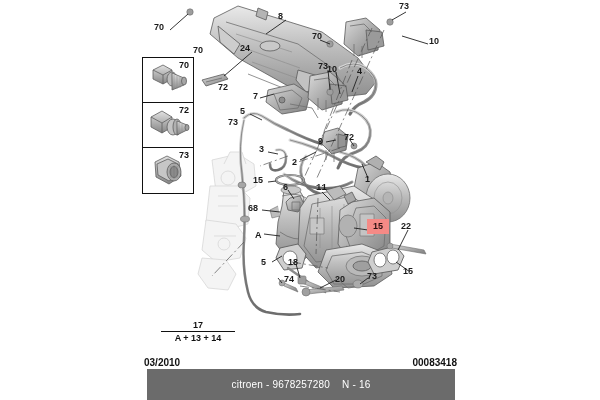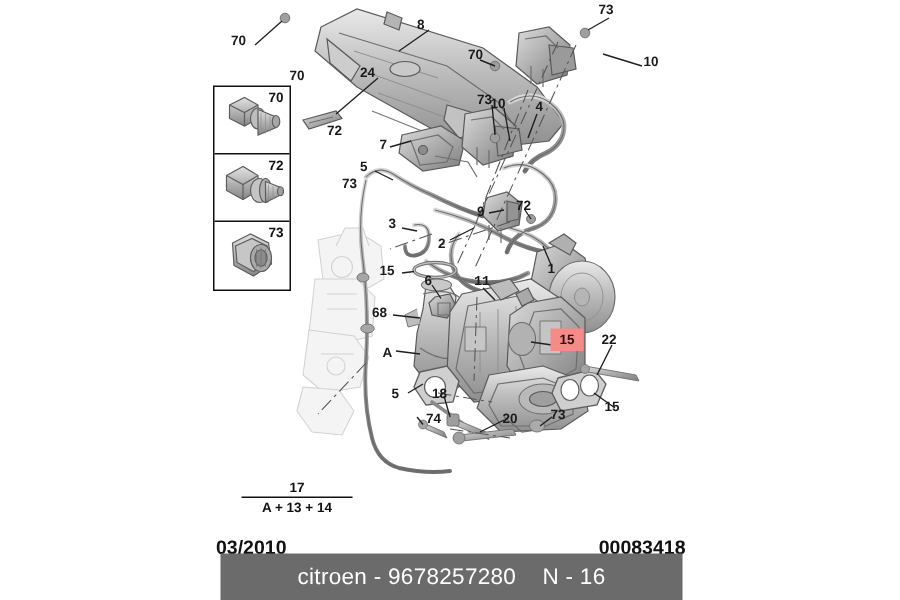--- a/index.html
+++ b/index.html
@@ -100,21 +100,21 @@
   }
   .group-note .gn-expr {
     font-size: 9px;
     font-weight: bold;
     color: #111;
     display: block;
   }
   
   .sheet-meta {
     position: absolute;
-    font-size: 13px;
+    font-size: 10px;
     font-weight: bold;
     color: #111;
     font-family: "Liberation Sans", sans-serif;
     white-space: nowrap;
   }
   #meta-date { left: 4px; top: 357px; }
   #meta-drawing { right: 3px; top: 357px; text-align: center; }
   
   #footer-bar {
     position: absolute;
@@ -122,21 +122,21 @@
     top: 369px;
     width: 308px;
     height: 31px;
     background: #6b6b6b;
     display: flex;
     align-items: center;
     justify-content: center;
   }
   #footer-text {
     color: #ffffff;
-    font-size: 15px;
+    font-size: 10px;
     font-family: "Liberation Sans", sans-serif;
     letter-spacing: 0.2px;
     white-space: pre;
   }
 </style>
 </head>
 <body>
 
 <div id="root">
 

